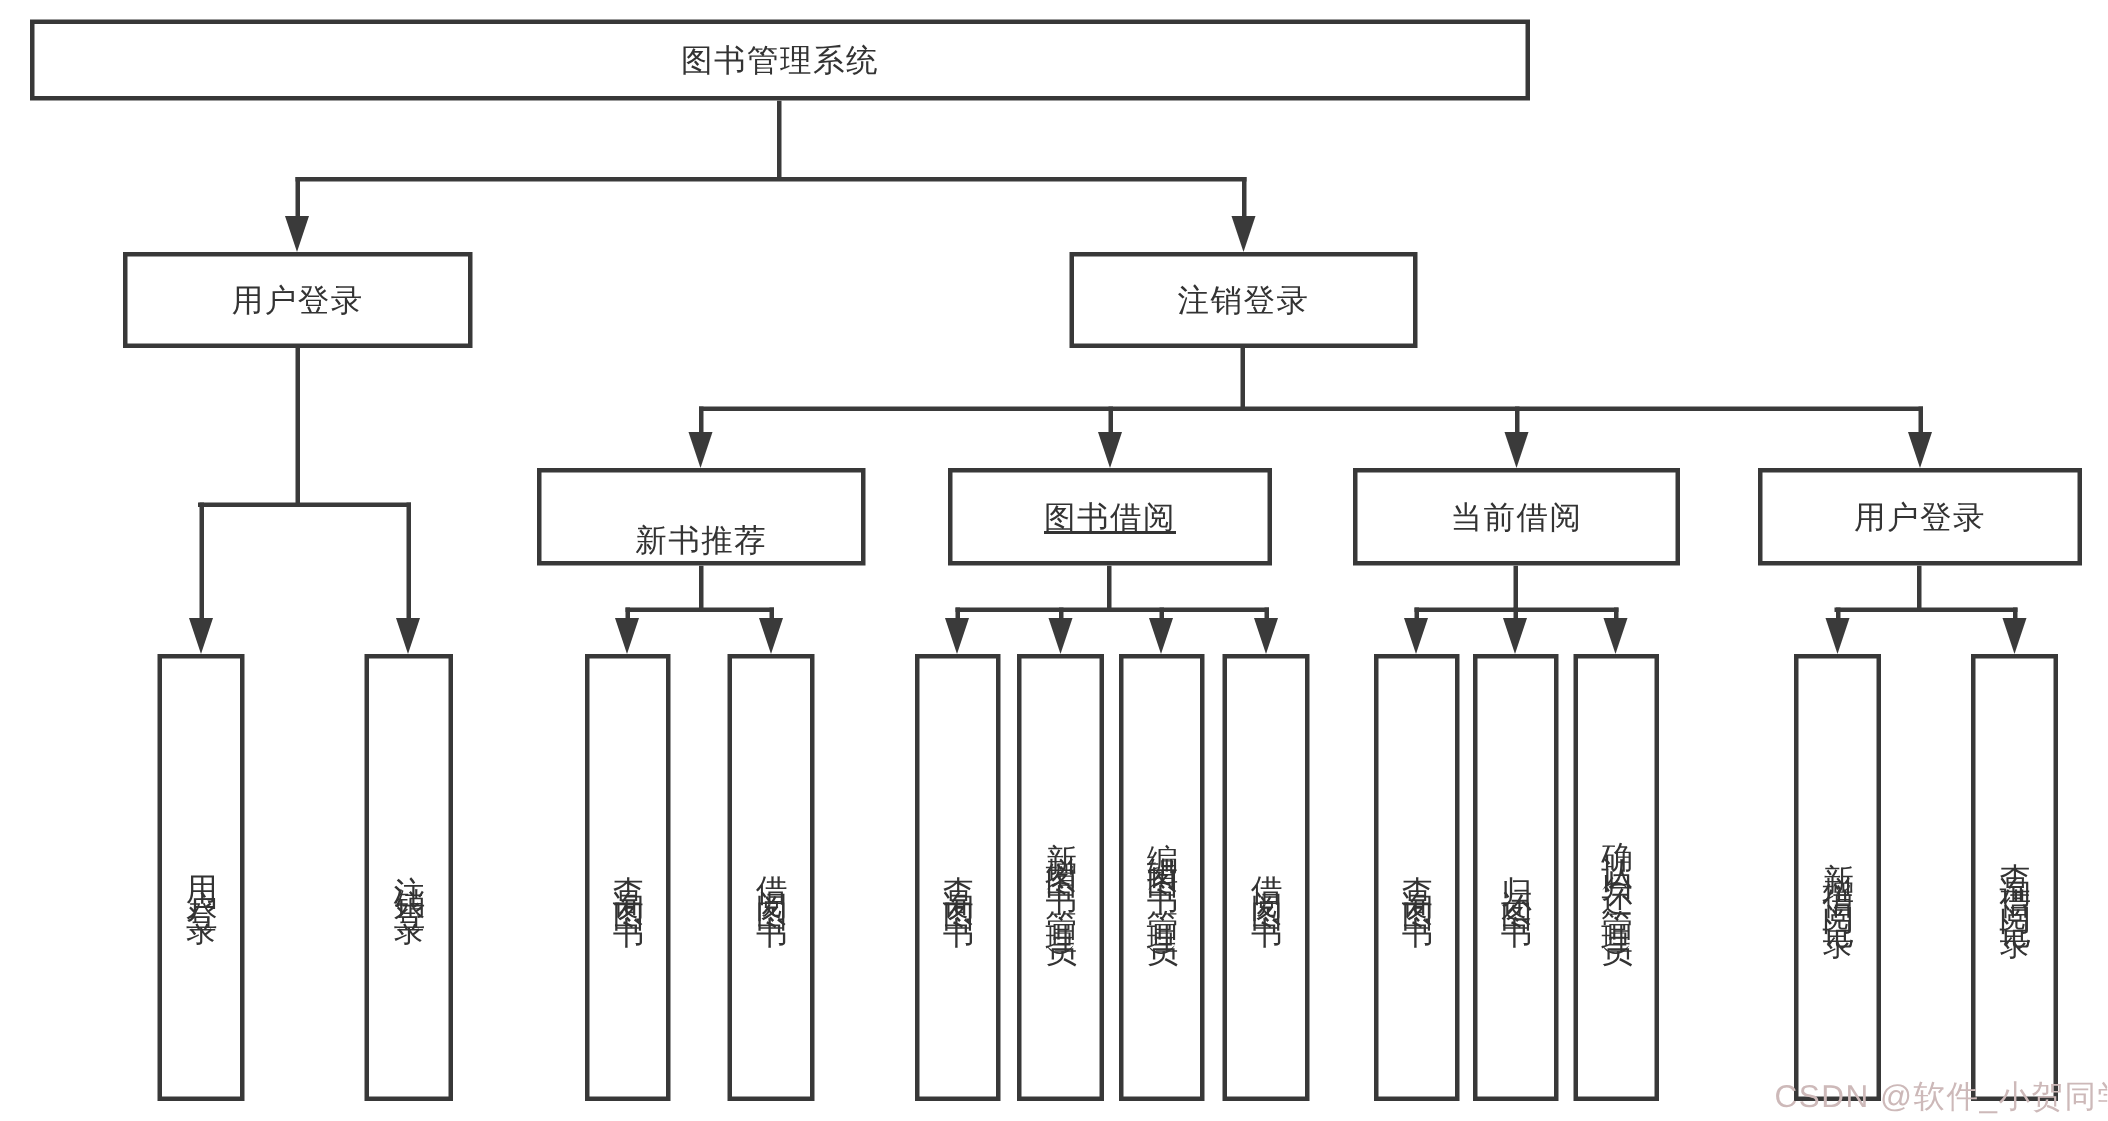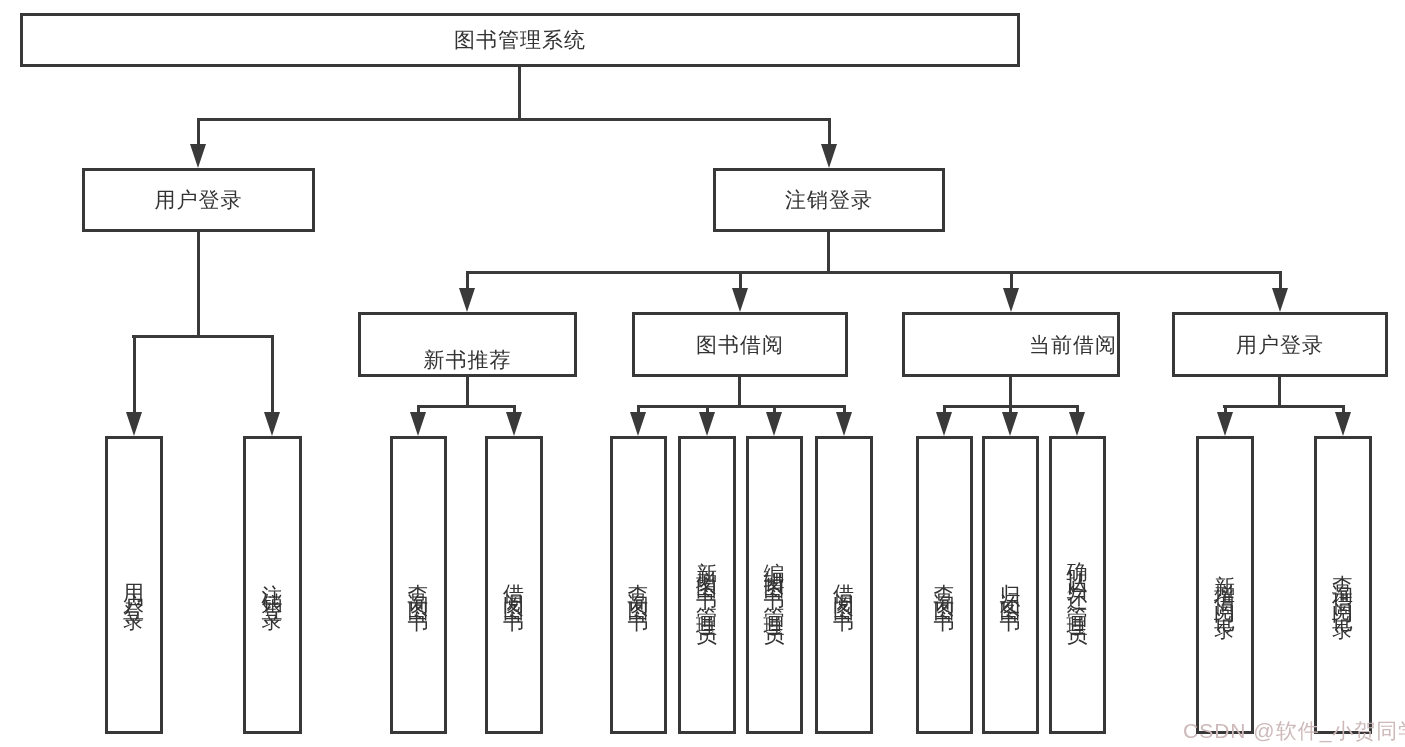--- a/index.html
+++ b/index.html
@@ -45,22 +45,22 @@
     content:"";position:absolute;left:0;bottom:0;width:0;height:0;
     border-left:8px solid transparent;border-right:8px solid transparent;
     border-top:24px solid var(--line);
   }
 
   
   .n-root{left:20px;top:13px;width:1000px;height:54px;}
   .n-user-login{left:82px;top:168px;width:233px;height:64px;}
   .n-book-mgmt{left:713px;top:168px;width:232px;height:64px;}
   .n-new-rec{left:358px;top:312px;width:219px;height:65px;align-items:flex-end;}
-  .n-borrow{left:632px;top:312px;width:216px;height:65px;}
-  .n-current{left:902px;top:312px;width:218px;height:65px;justify-content:flex-end;}
+  .n-borrow{left:632px;top:312px;width:216px;height:65px;text-decoration:underline;}
+  .n-current{left:902px;top:312px;width:218px;height:65px;}
   .n-records{left:1172px;top:312px;width:216px;height:65px;}
 
   .leaf{top:436px;height:298px;}
   .lf1{left:105px;width:58px;}
   .lf2{left:243px;width:59px;}
   .lf3{left:390px;width:57px;}
   .lf4{left:485px;width:58px;}
   .lf5{left:610px;width:57px;}
   .lf6{left:678px;width:58px;}
   .lf7{left:746px;width:57px;}

